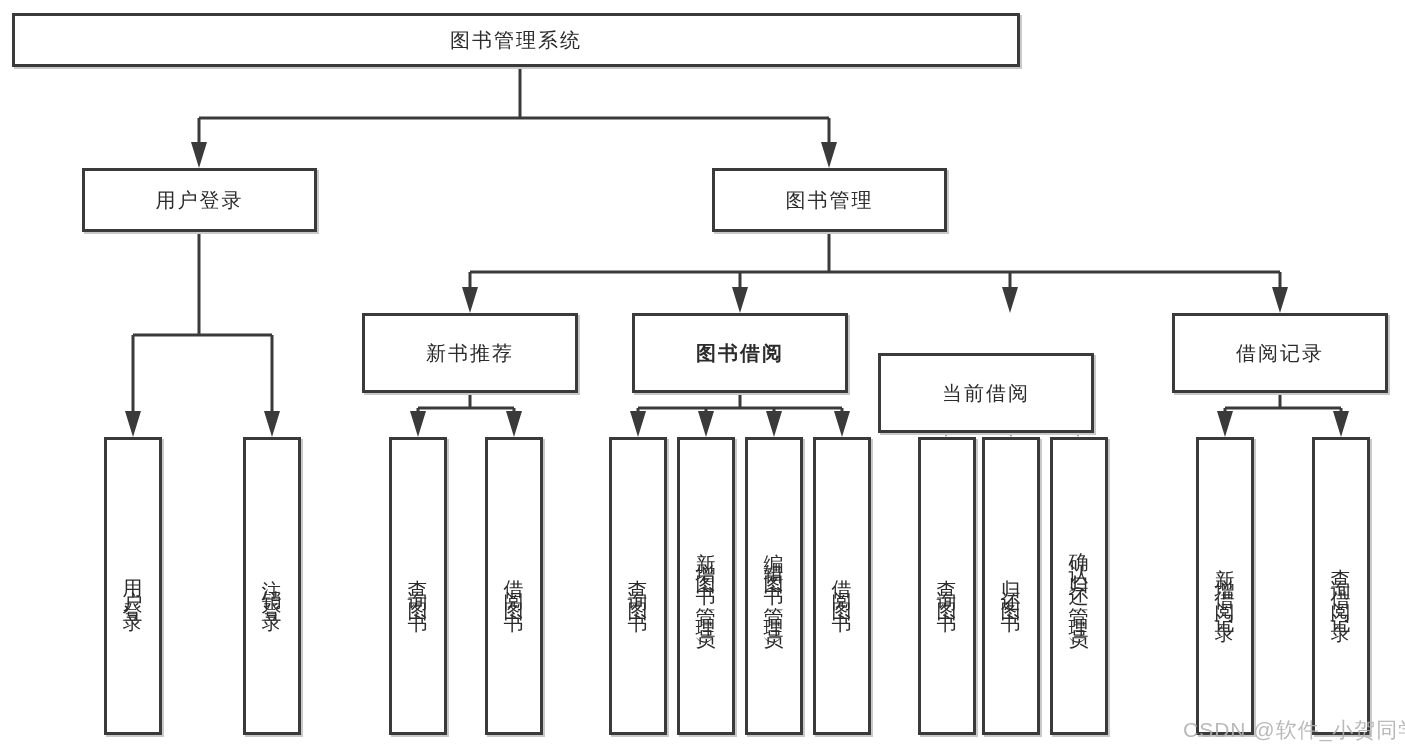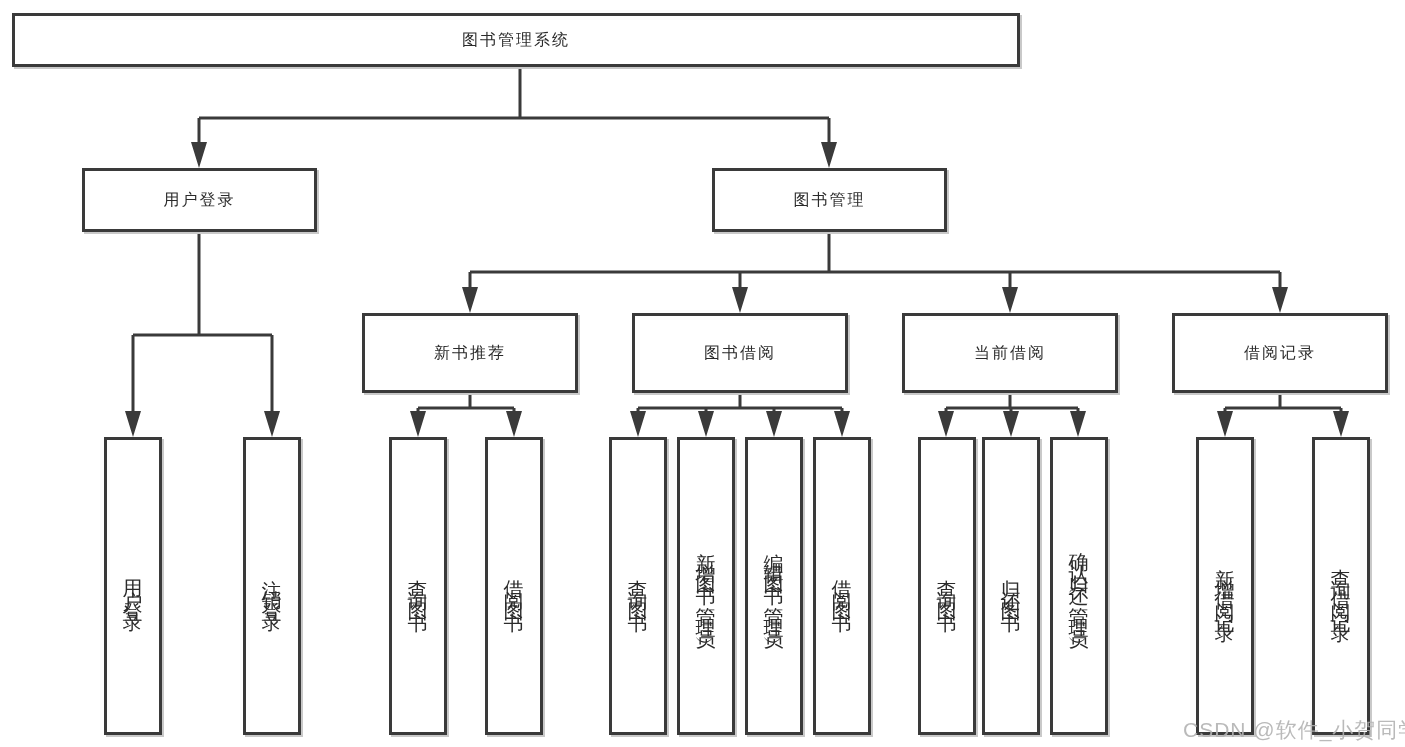--- a/index.html
+++ b/index.html
@@ -13,21 +13,21 @@
   #wires{position:absolute;left:0;top:0;width:1405px;height:747px;}
   .node{
     position:absolute;
     box-sizing:border-box;
     border:3px solid #3a3a3a;
     background:#ffffff;
     display:flex;align-items:center;justify-content:center;
     color:#2b2b2b;
     box-shadow:2px 2px 0 #c9c9c9;
   }
-  .h-node{font-size:16px;letter-spacing:2px;white-space:nowrap;}
+  .h-node{font-size:20px;letter-spacing:2px;white-space:nowrap;}
   .v-node{
     writing-mode:vertical-rl;
     text-orientation:mixed;
     font-size:20px;
     letter-spacing:11px;
     line-height:1;
   }
   .lvl1{left:12px;top:13px;width:1008px;height:54px;}
   .lvl2{top:168px;width:235px;height:64px;}
   .lvl3{top:313px;width:216px;height:80px;}
@@ -61,22 +61,22 @@
              M946 437 l-8 -26 h16 z M1011 437 l-8 -26 h16 z M1078 437 l-8 -26 h16 z
              M1225 437 l-8 -26 h16 z M1341 437 l-8 -26 h16 z"></path>
   </svg>
 
   <div class="node h-node lvl1">图书管理系统</div>
 
   <div class="node h-node lvl2" style="left:82px;">用户登录</div>
   <div class="node h-node lvl2" style="left:712px;">图书管理</div>
 
   <div class="node h-node lvl3" style="left:362px;">新书推荐</div>
-  <div class="node h-node lvl3" style="left:632px;">图书借阅</div>
-  <div class="node h-node lvl3" style="left:902px;">当前借阅</div>
+  <div class="node h-node lvl3" style="left:632px;font-weight:bold;">图书借阅</div>
+  <div class="node h-node lvl3" style="left:878px;margin-top:40px;">当前借阅</div>
   <div class="node h-node lvl3" style="left:1172px;text-align:center;">借阅记录</div>
 
   <div class="node v-node leaf" style="left:104px;">用户登录</div>
   <div class="node v-node leaf" style="left:243px;">注销登录</div>
 
   <div class="node v-node leaf" style="left:389px;">查询图书</div>
   <div class="node v-node leaf" style="left:485px;">借阅图书</div>
 
   <div class="node v-node leaf" style="left:609px;">查询图书</div>
   <div class="node v-node leaf" style="left:677px;">新增图书（管理员）</div>

